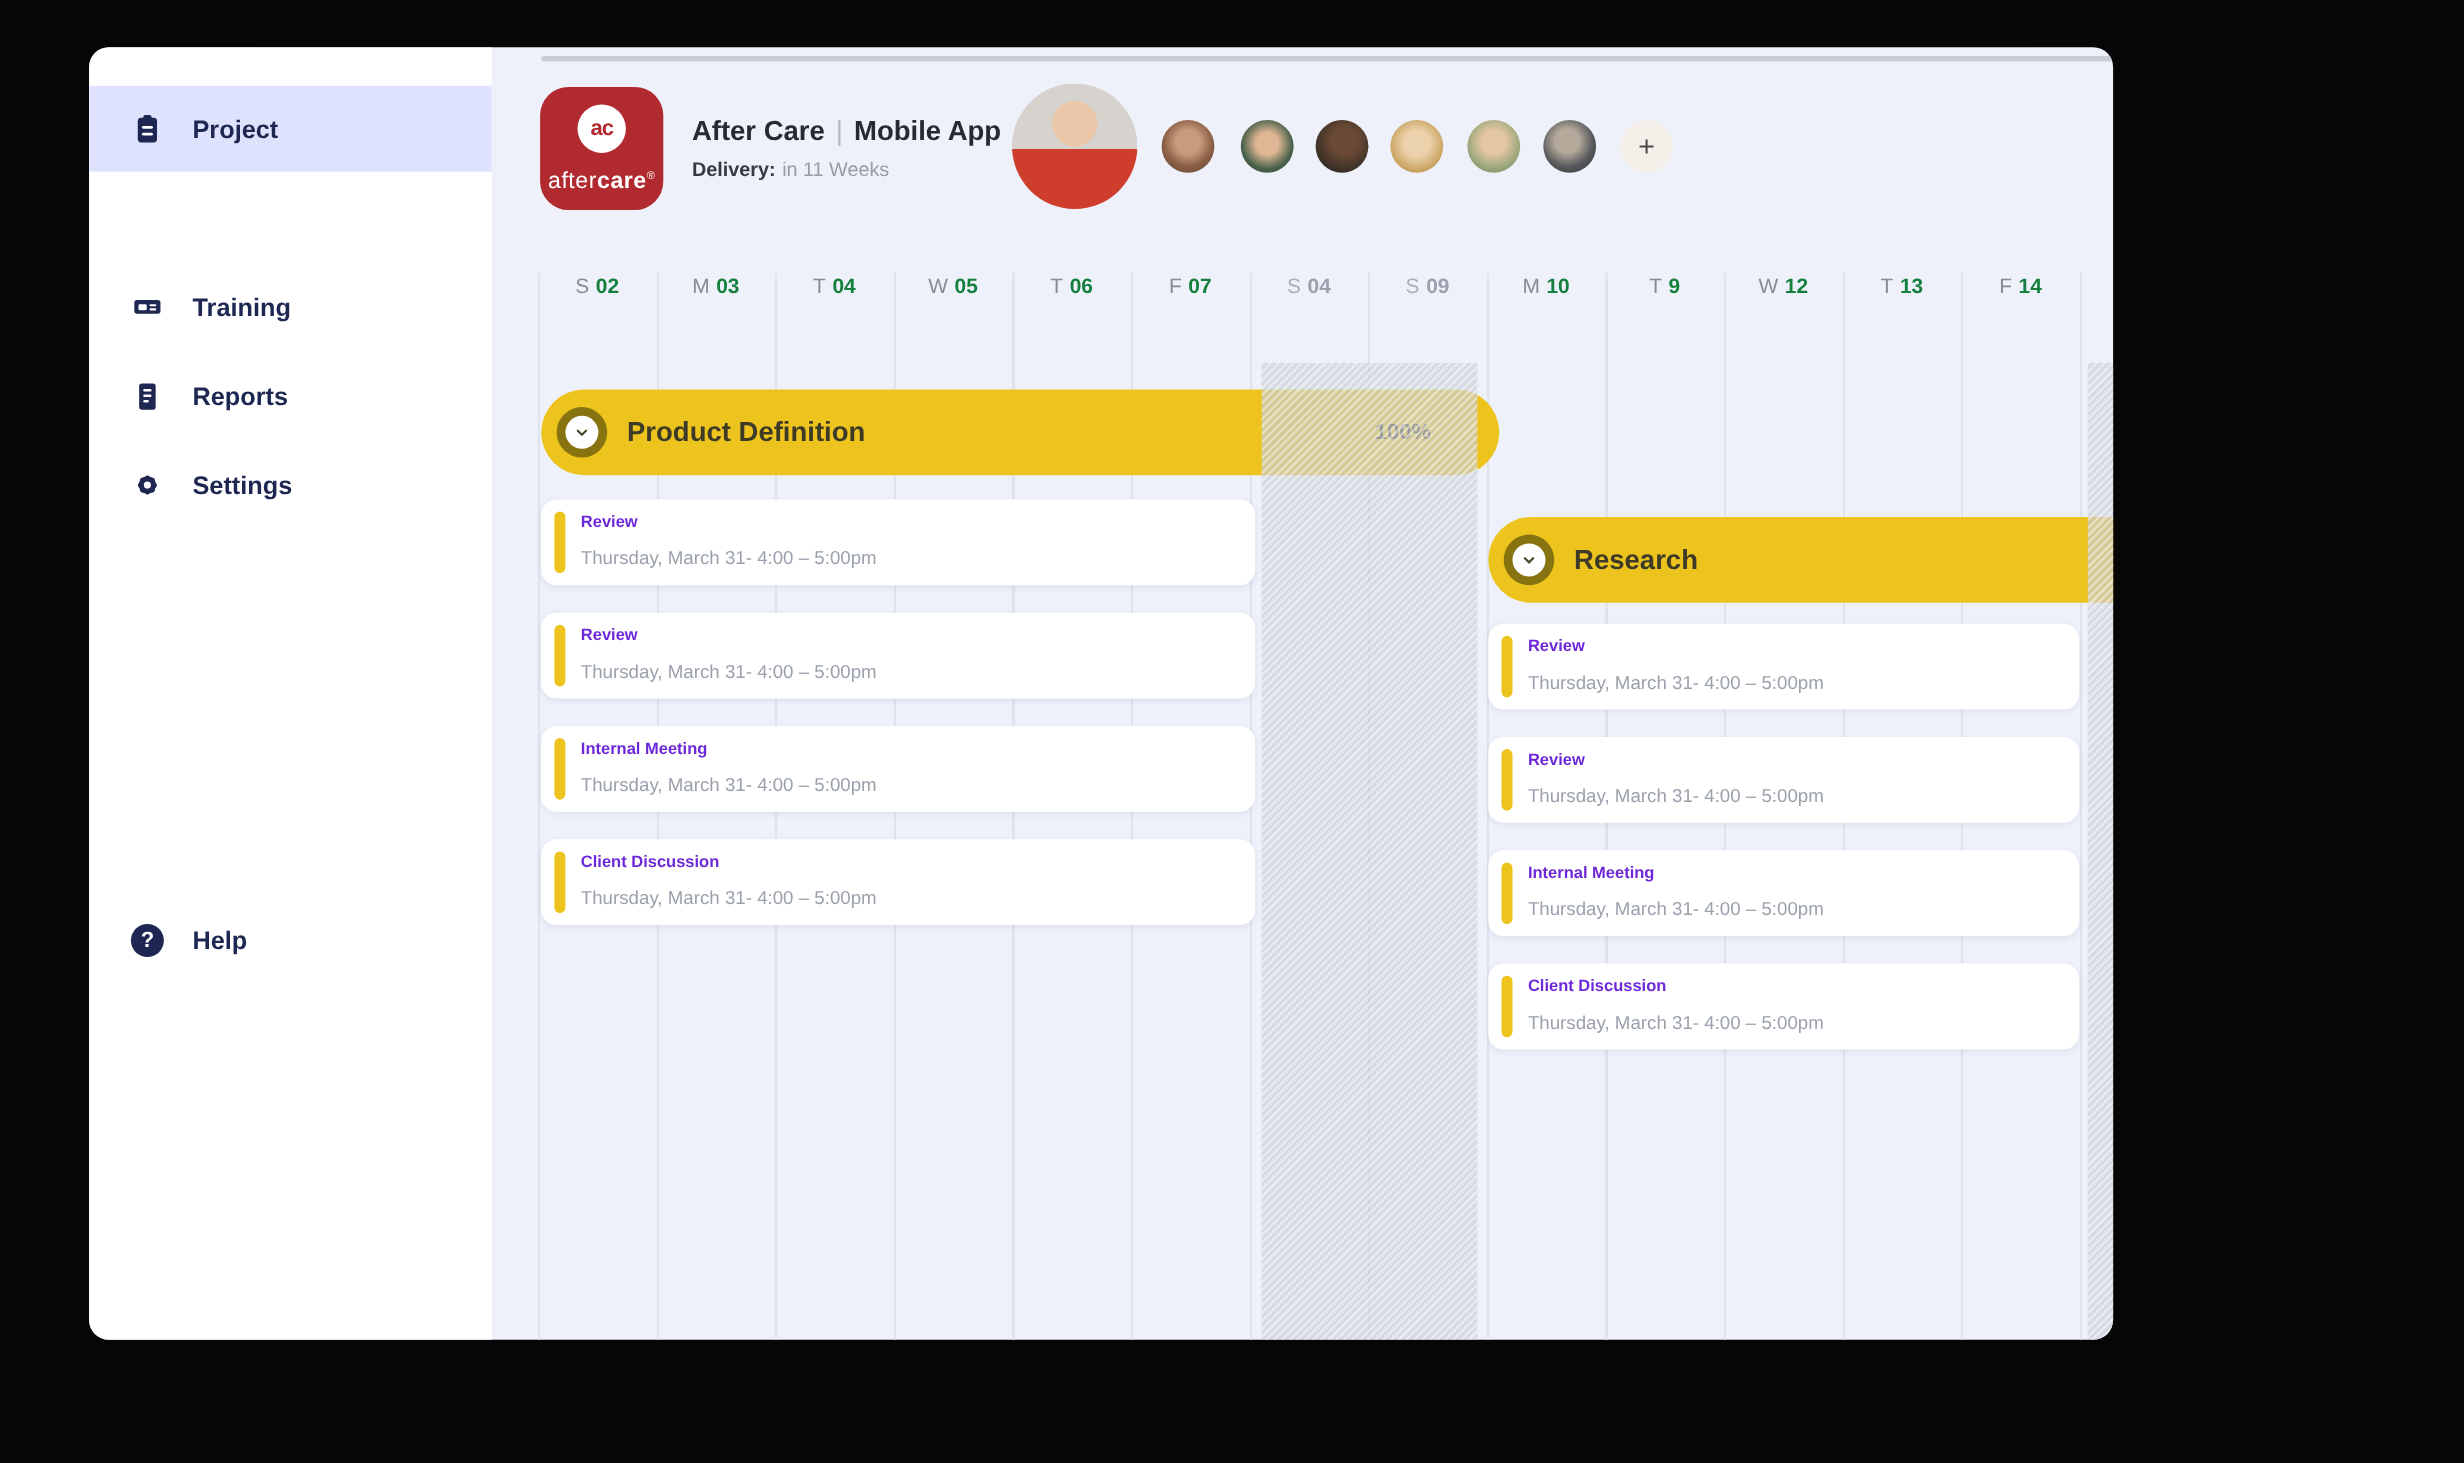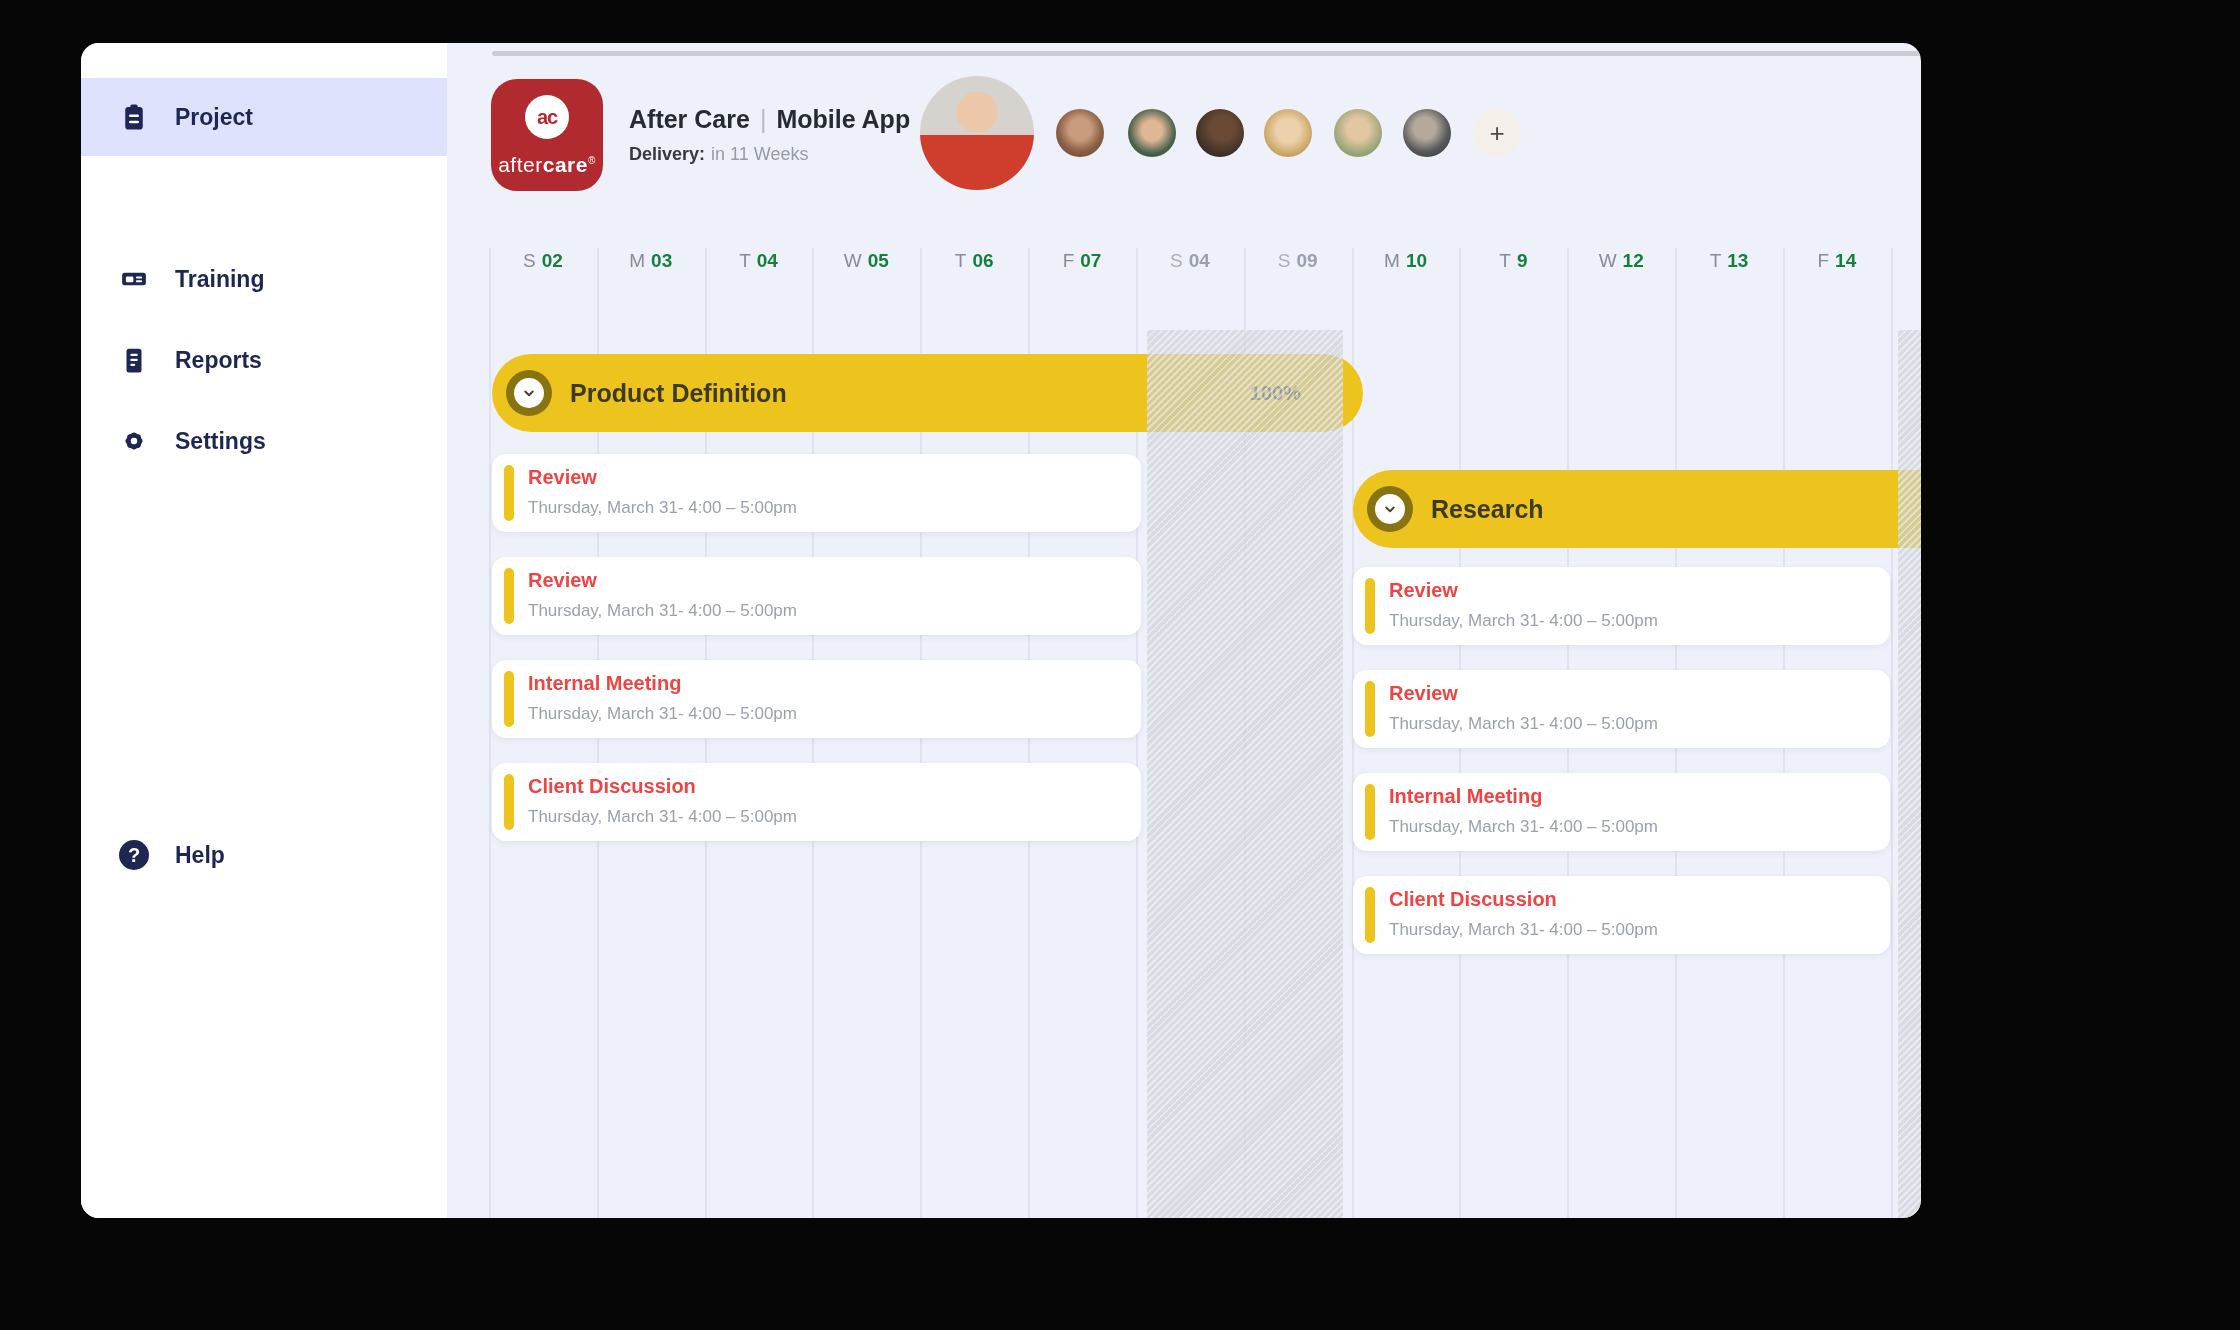--- a/index.html
+++ b/index.html
@@ -79,21 +79,21 @@
   .bar-pd .gpct{right:62px;}
   .bar-rs{left:1272px;top:427px;width:806px;}
   .bar-rs .gpct{left:780px;}
   
   .cards{position:absolute;display:flex;flex-direction:column;gap:25px;z-index:4;}
   .cards-left{left:411px;top:411px;width:649px;}
   .cards-right{left:1272px;top:524px;width:537px;}
   .card{position:relative;height:78px;border-radius:14px;background:#ffffff;
         box-shadow:0 2px 6px rgba(35,45,90,.07);cursor:pointer;}
   .card .pill{position:absolute;left:12px;top:11px;width:10px;height:56px;border-radius:6px;background:#ecc41d;}
-  .card .ct{position:absolute;left:36px;top:12px;font-size:20px;font-weight:700;color:#ef4444;white-space:nowrap;}
+  .card .ct{position:absolute;left:36px;top:12px;font-size:15px;font-weight:700;color:#6d28d9;white-space:nowrap;}
   .card .cs{position:absolute;left:36px;top:44px;font-size:17px;color:#9ba1ac;white-space:nowrap;}
   
   .zoomctrl{position:absolute;left:1857px;top:287px;width:172px;height:53px;border-radius:10px;z-index:6;
             background:rgba(255,255,255,.88);box-shadow:0 5px 12px rgba(0,0,0,.14);display:flex;align-items:stretch;}
   .zoomctrl .zbtn{width:56px;display:flex;align-items:center;justify-content:center;font-size:22px;color:#3b4049;cursor:pointer;}
   .zoomctrl .zlvl{flex:1;display:flex;align-items:center;justify-content:center;font-size:21px;color:#3b4049;
                   border-left:1px solid rgba(0,0,0,.07);border-right:1px solid rgba(0,0,0,.07);}
 </style>
 </head>
 <body>

